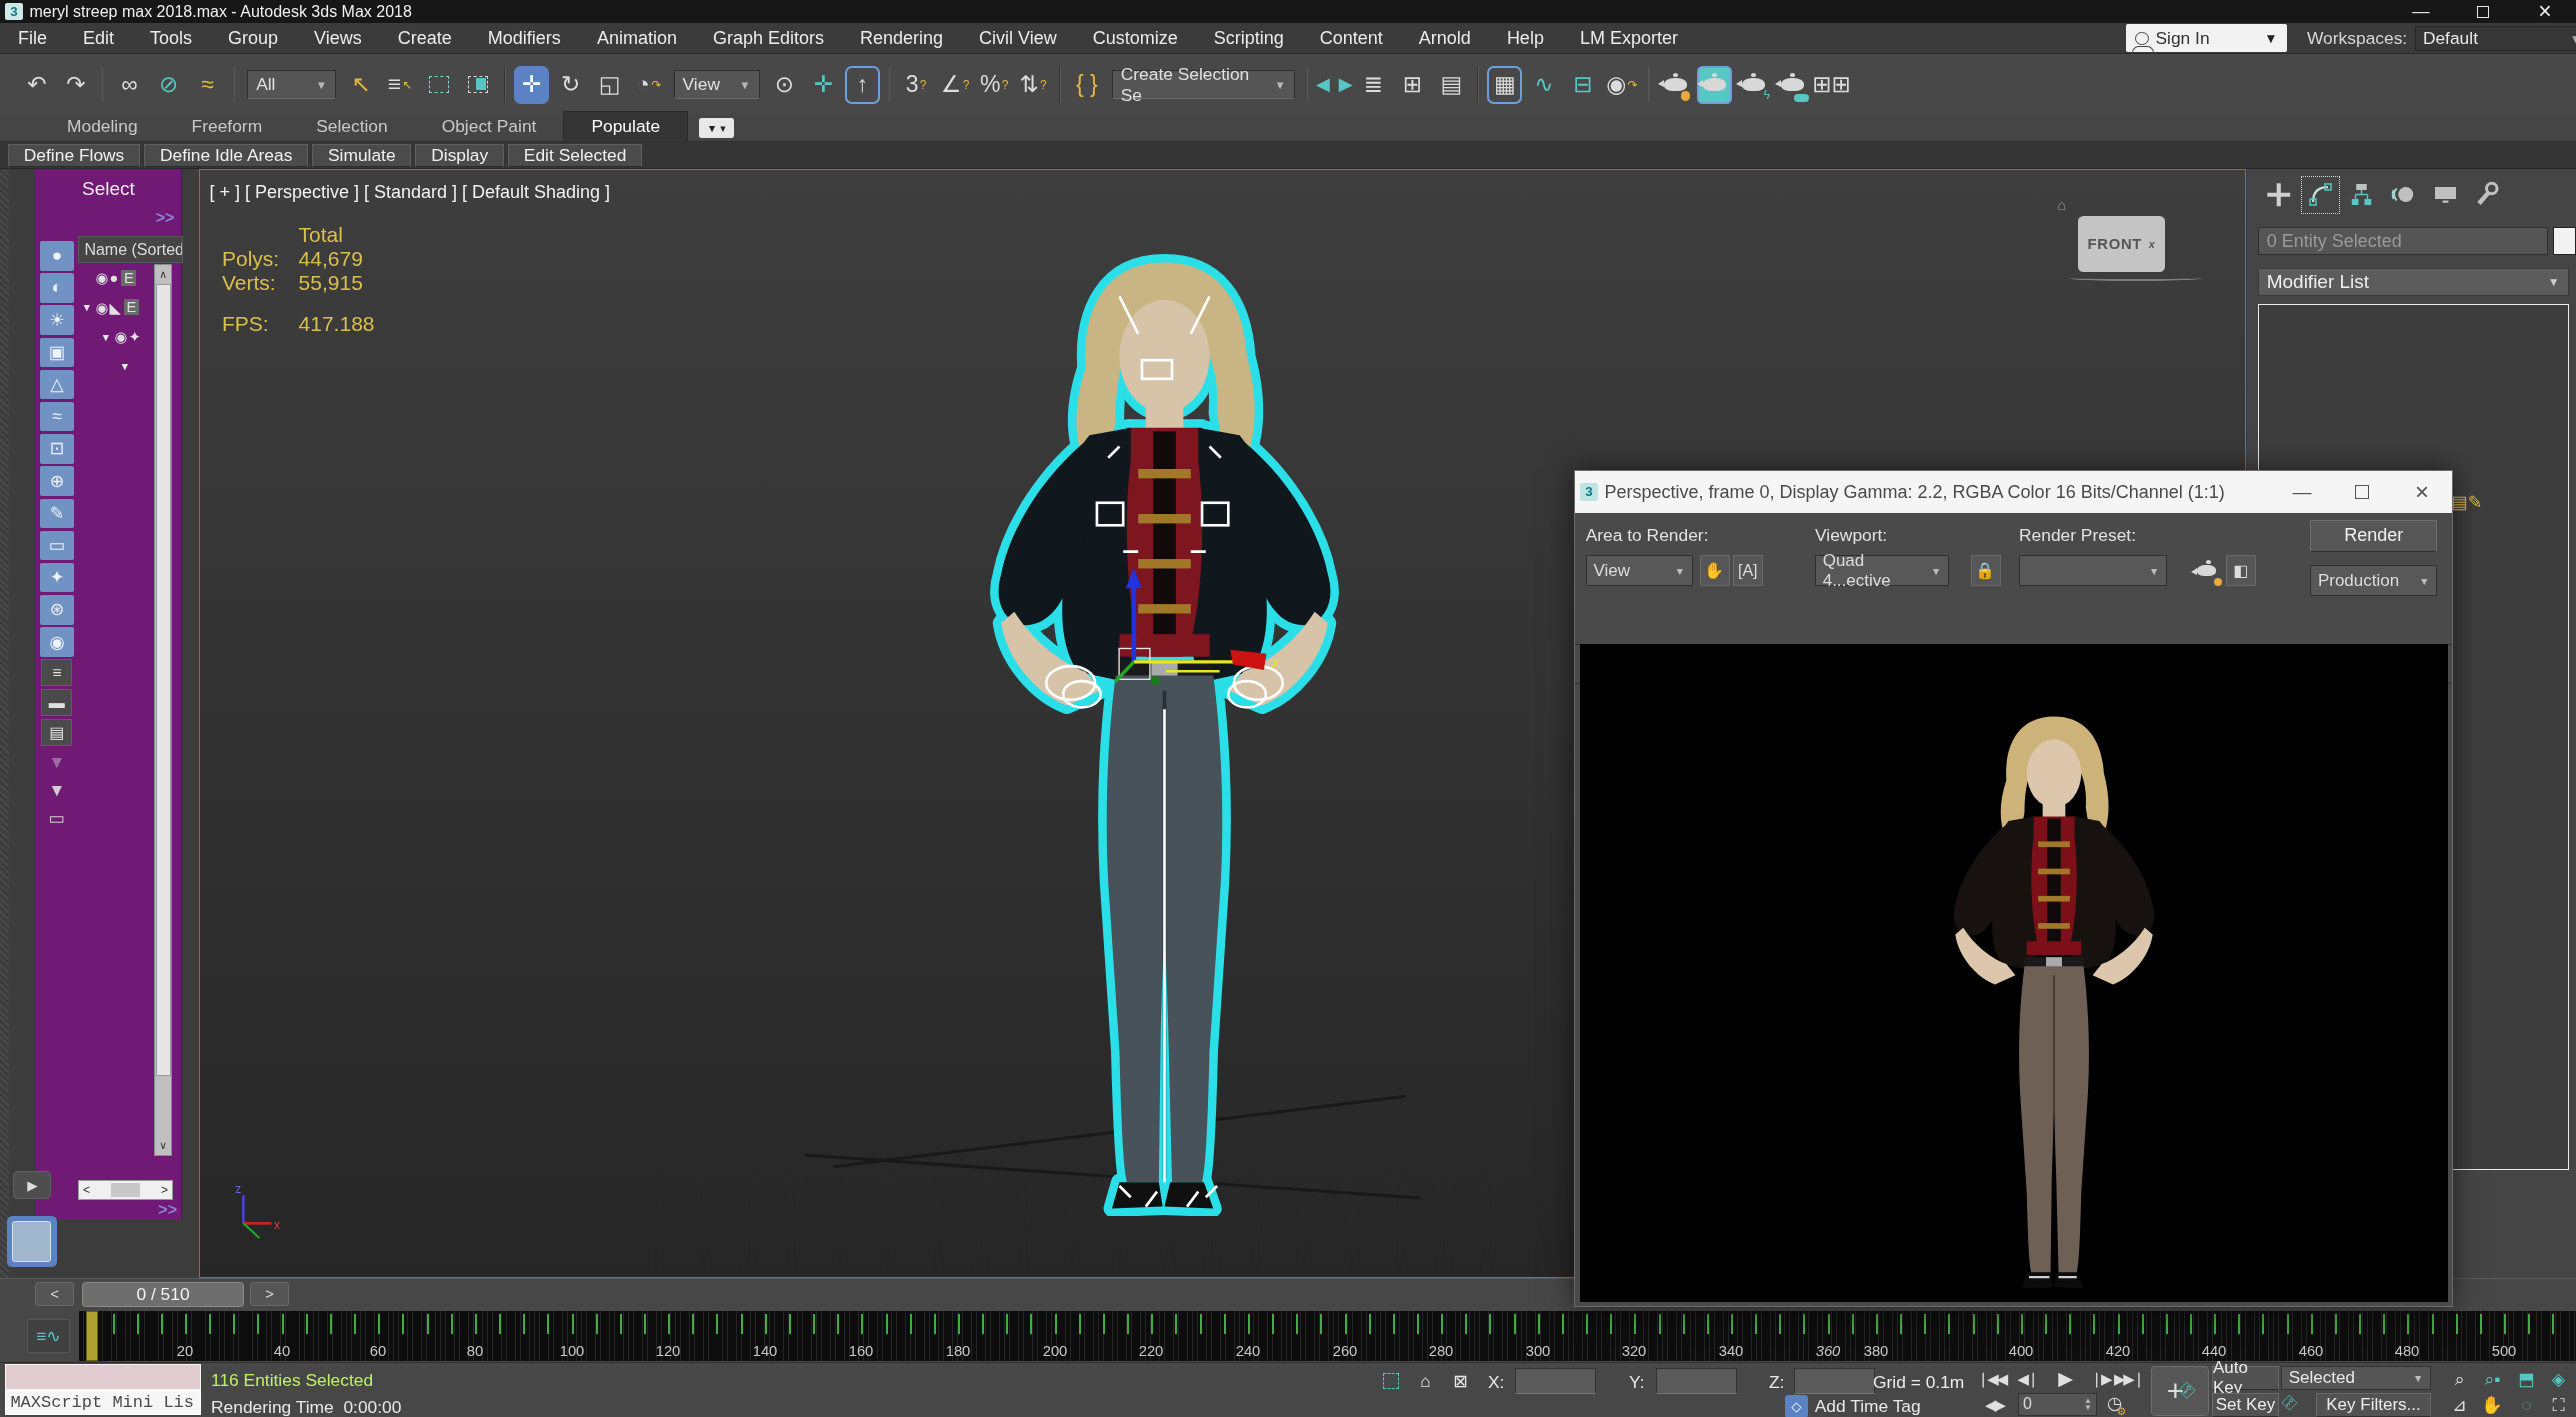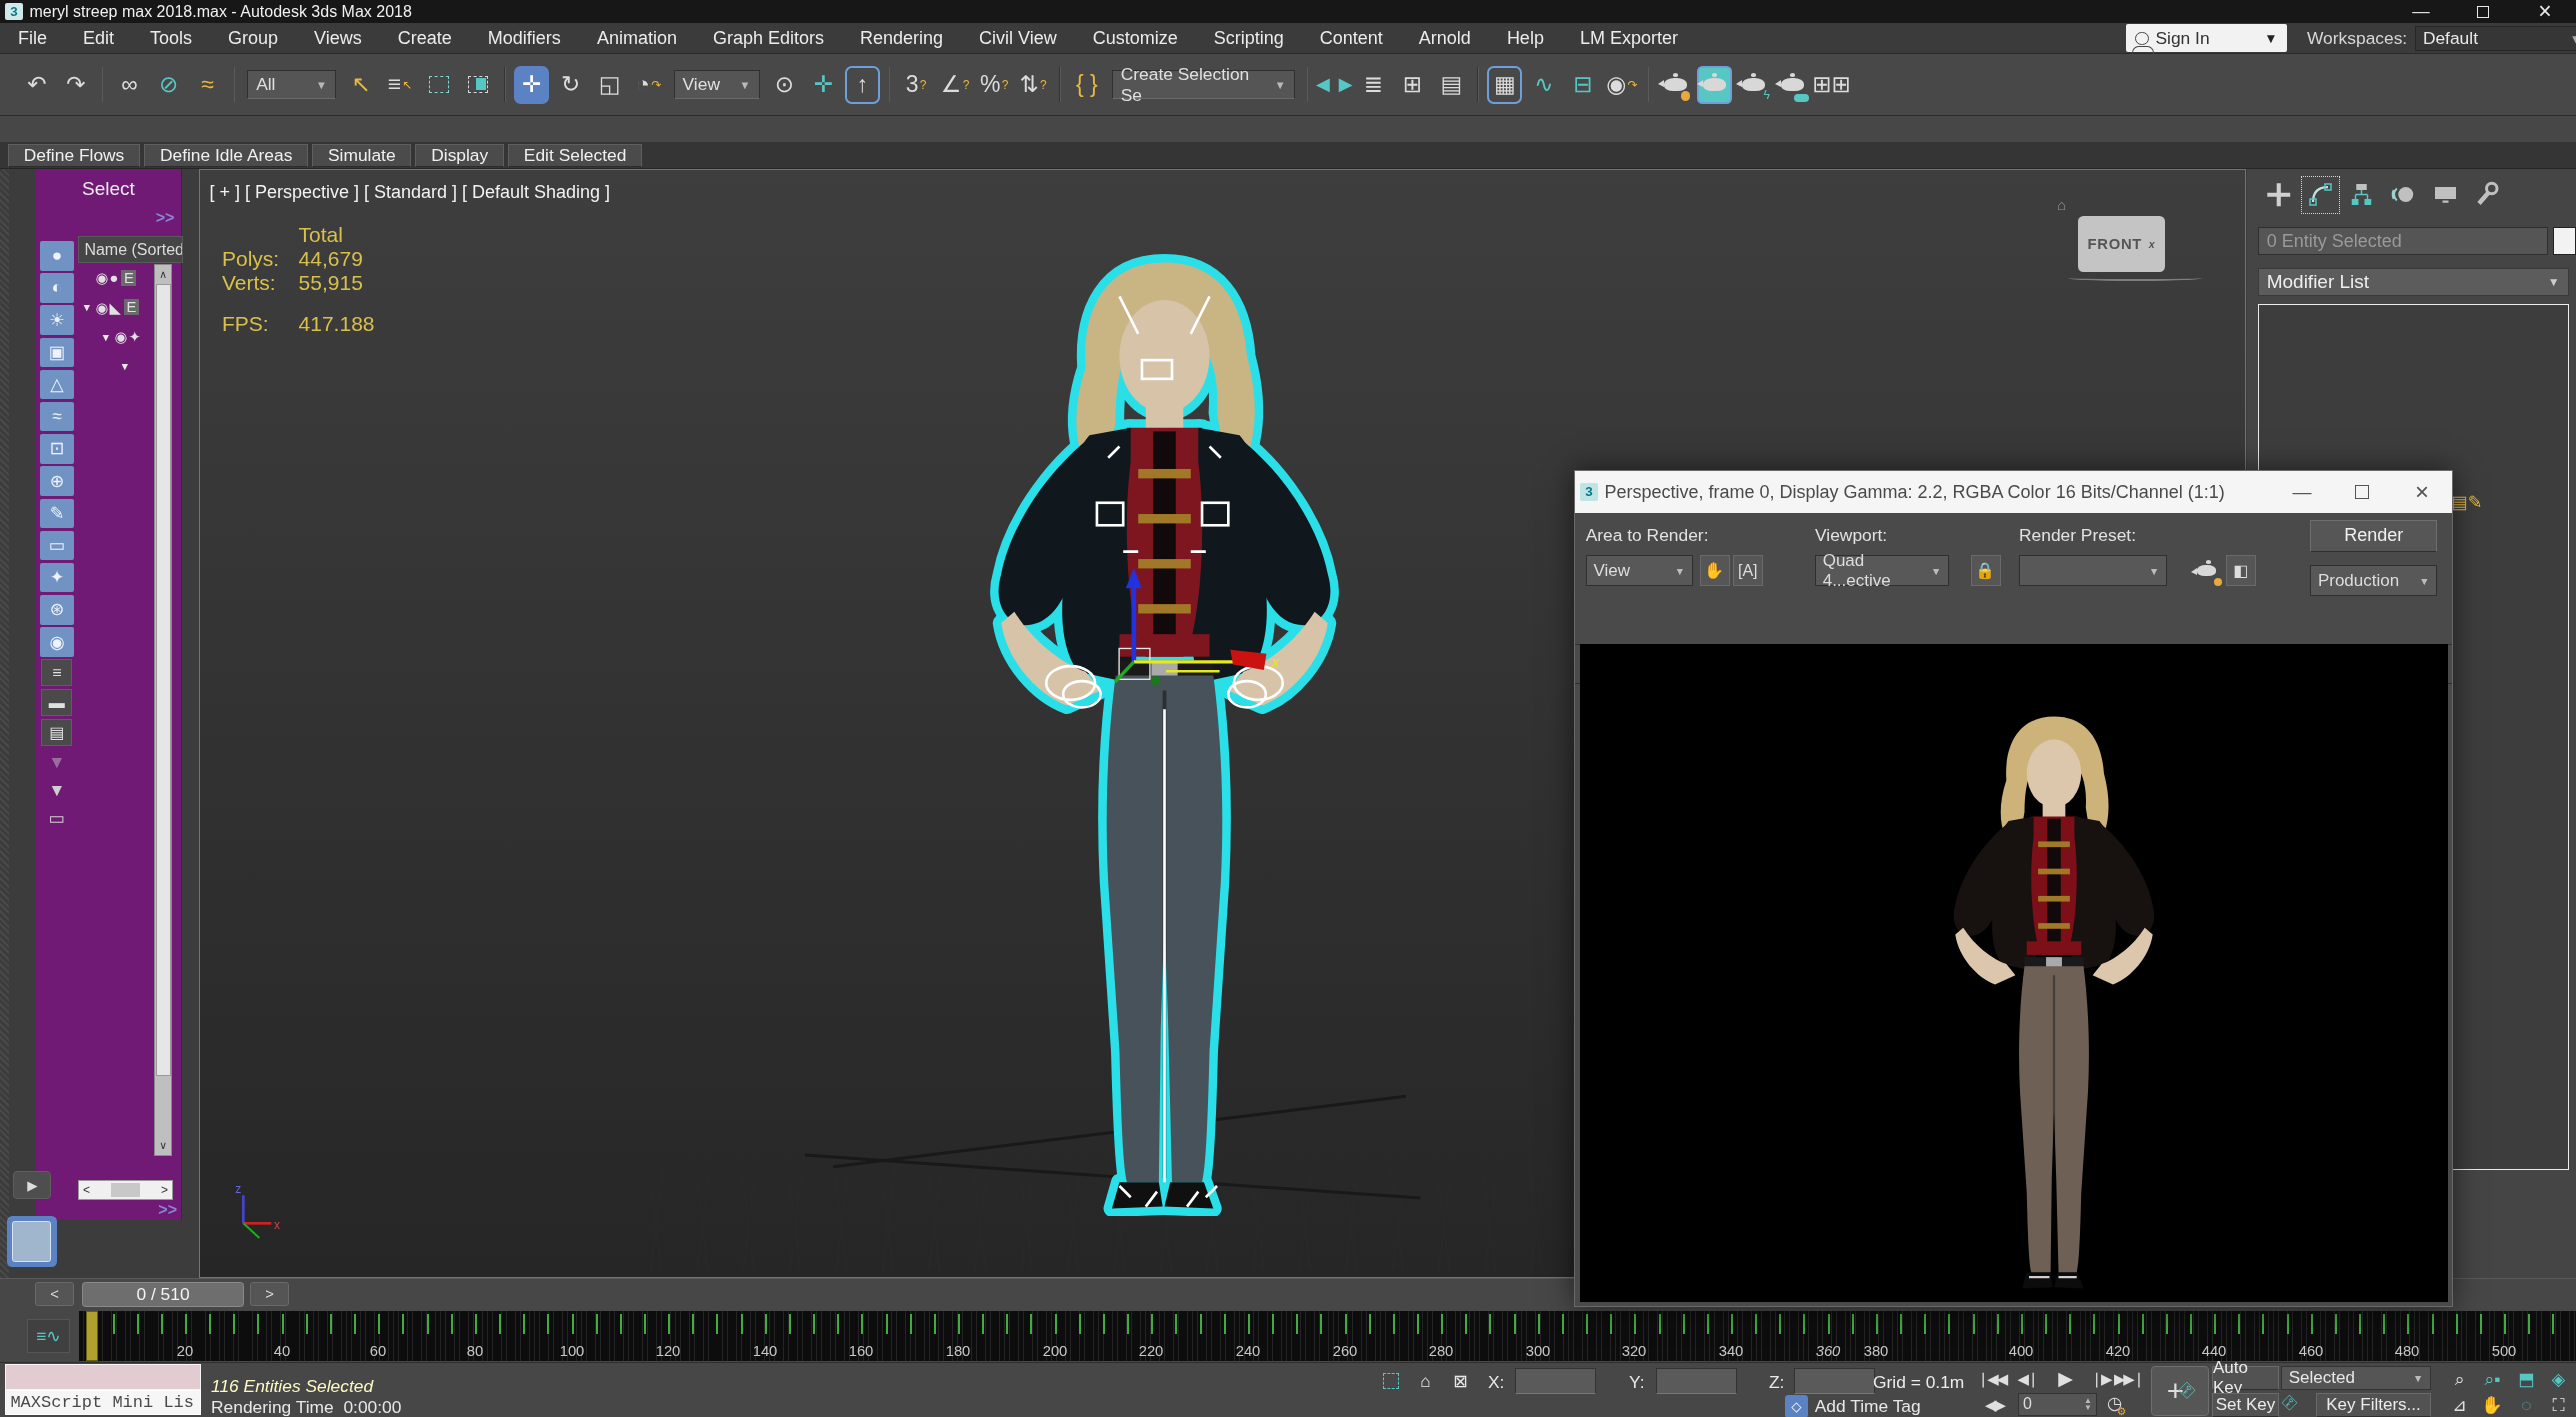--- a/index.html
+++ b/index.html
@@ -192,21 +192,21 @@
   .tl-num { position:absolute; bottom:2.7px; font-size:14.8px; color:#c8c8c8; transform:translateX(-50%);}
   .tl-tick { position:absolute; top:2.7px; width:2px; height:20px; background:#3fae3f; }
   #tb-cursor { position:absolute; left:6.7px; top:0; width:12px; height:50px; background:#b0a030; border:1.3px solid #6a5e10;}
 
   
   #statusbar { position:absolute; left:0; top:1362px; width:100%; height:55px; background:#474747; border-top:0.7px solid #2e2e2e; font-size:17.4px;}
   #mxs { position:absolute; left:5.4px; top:1.3px; width:196px; height:52px; }
   #mxs .pink { height:25.5px; background:#e3ccd1; border:1.3px solid #f5f5f5; }
   #mxs .white { height:25.5px; background:#f6f6f6; border:1.3px solid #fff; color:#4a4a4a;
     font-family:"Liberation Mono",monospace; font-size:17px; display:flex; align-items:center; padding-left:4px; white-space:nowrap; overflow:hidden;}
-  #st-sel { position:absolute; left:211px; top:13px; color:#fef9c3;font-style:italic;}
+  #st-sel { position:absolute; left:211px; top:7px; color:#bef264;}
   #st-rt { position:absolute; left:211px; top:34px; color:#e8e8e8;}
   .st-ico { position:absolute; top:5.4px; width:27px; height:25.5px; display:flex; align-items:center; justify-content:center; color:#e8e8e8; font-size:17.4px;}
   .coord-label { position:absolute; top:9.4px; color:#e8e8e8;}
   .coord-field { position:absolute; top:5.4px; width:81px; height:25.5px; background:#5a5a5a; border:0.7px solid #333; border-bottom-color:#777;}
   #st-grid { position:absolute; left:1873px; top:9.4px; color:#ececec;}
   #att { position:absolute; left:1785px; top:32px; display:flex; align-items:center; color:#e8e8e8;}
   #att .cube { width:23px; height:23px; background:#5b83c4; border-radius:3.4px; margin-right:6.7px;
     display:flex; align-items:center; justify-content:center; color:#fff; font-size:13.4px;}
   .pb { position:absolute; width:35px; height:24px; display:flex; align-items:center; justify-content:center;
     color:#e0e0e0; font-size:14.8px; letter-spacing:-2px;}
@@ -344,20 +344,28 @@
         <span class="tp"></span>
         <span class="badge teal">ϟ</span>
       </div>
     <div class="ti">
         <span class="tp"></span>
         <span class="cloud"></span>
       </div>
     <div class="ti">⊞⊞</div>
   </div>
 
+  <div id="ribbon-tabs">
+      <div class="rtab">Modeling</div>
+      <div class="rtab">Freeform</div>
+      <div class="rtab">Selection</div>
+      <div class="rtab">Object Paint</div>
+      <div class="rtab active">Populate</div>
+      <div class="rtab-dd">▼ ▾</div>
+    </div>
   <div id="populate-strip">
       <div class="pop-btn">Define Flows</div>
       <div class="pop-btn">Define Idle Areas</div>
       <div class="pop-btn">Simulate</div>
       <div class="pop-btn">Display</div>
       <div class="pop-btn">Edit Selected</div>
     </div>
 
   <div id="main">
     <div class="grip"></div>

